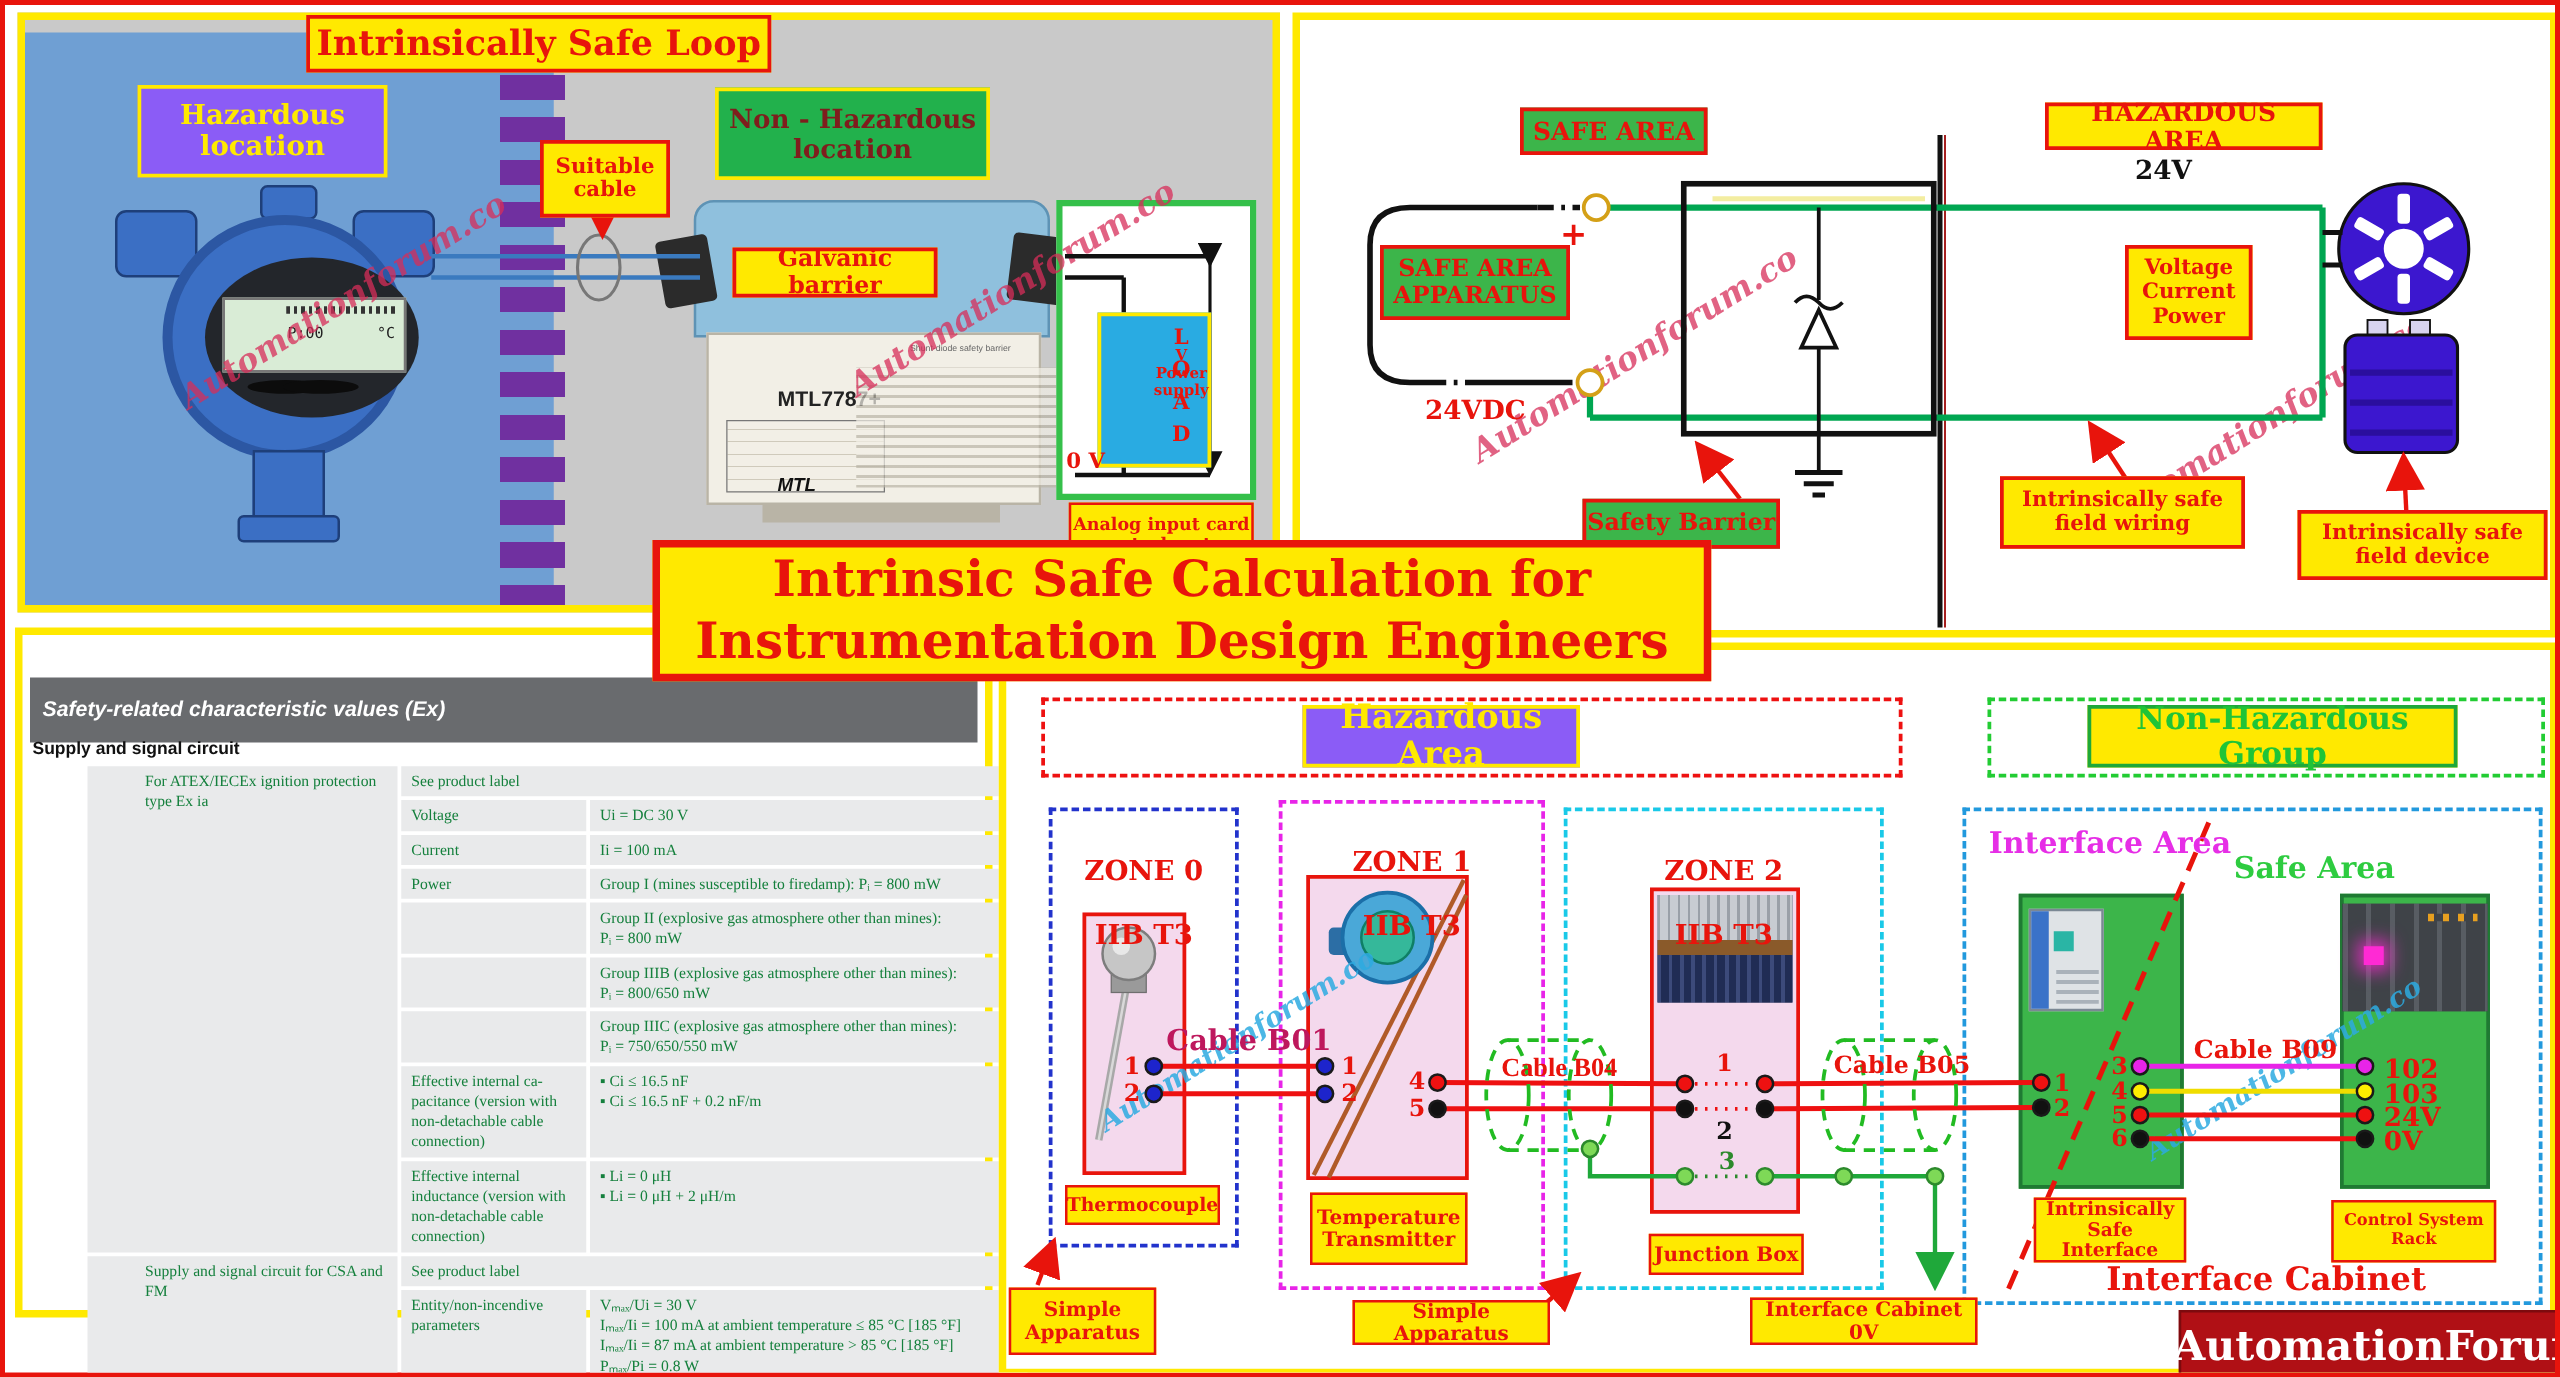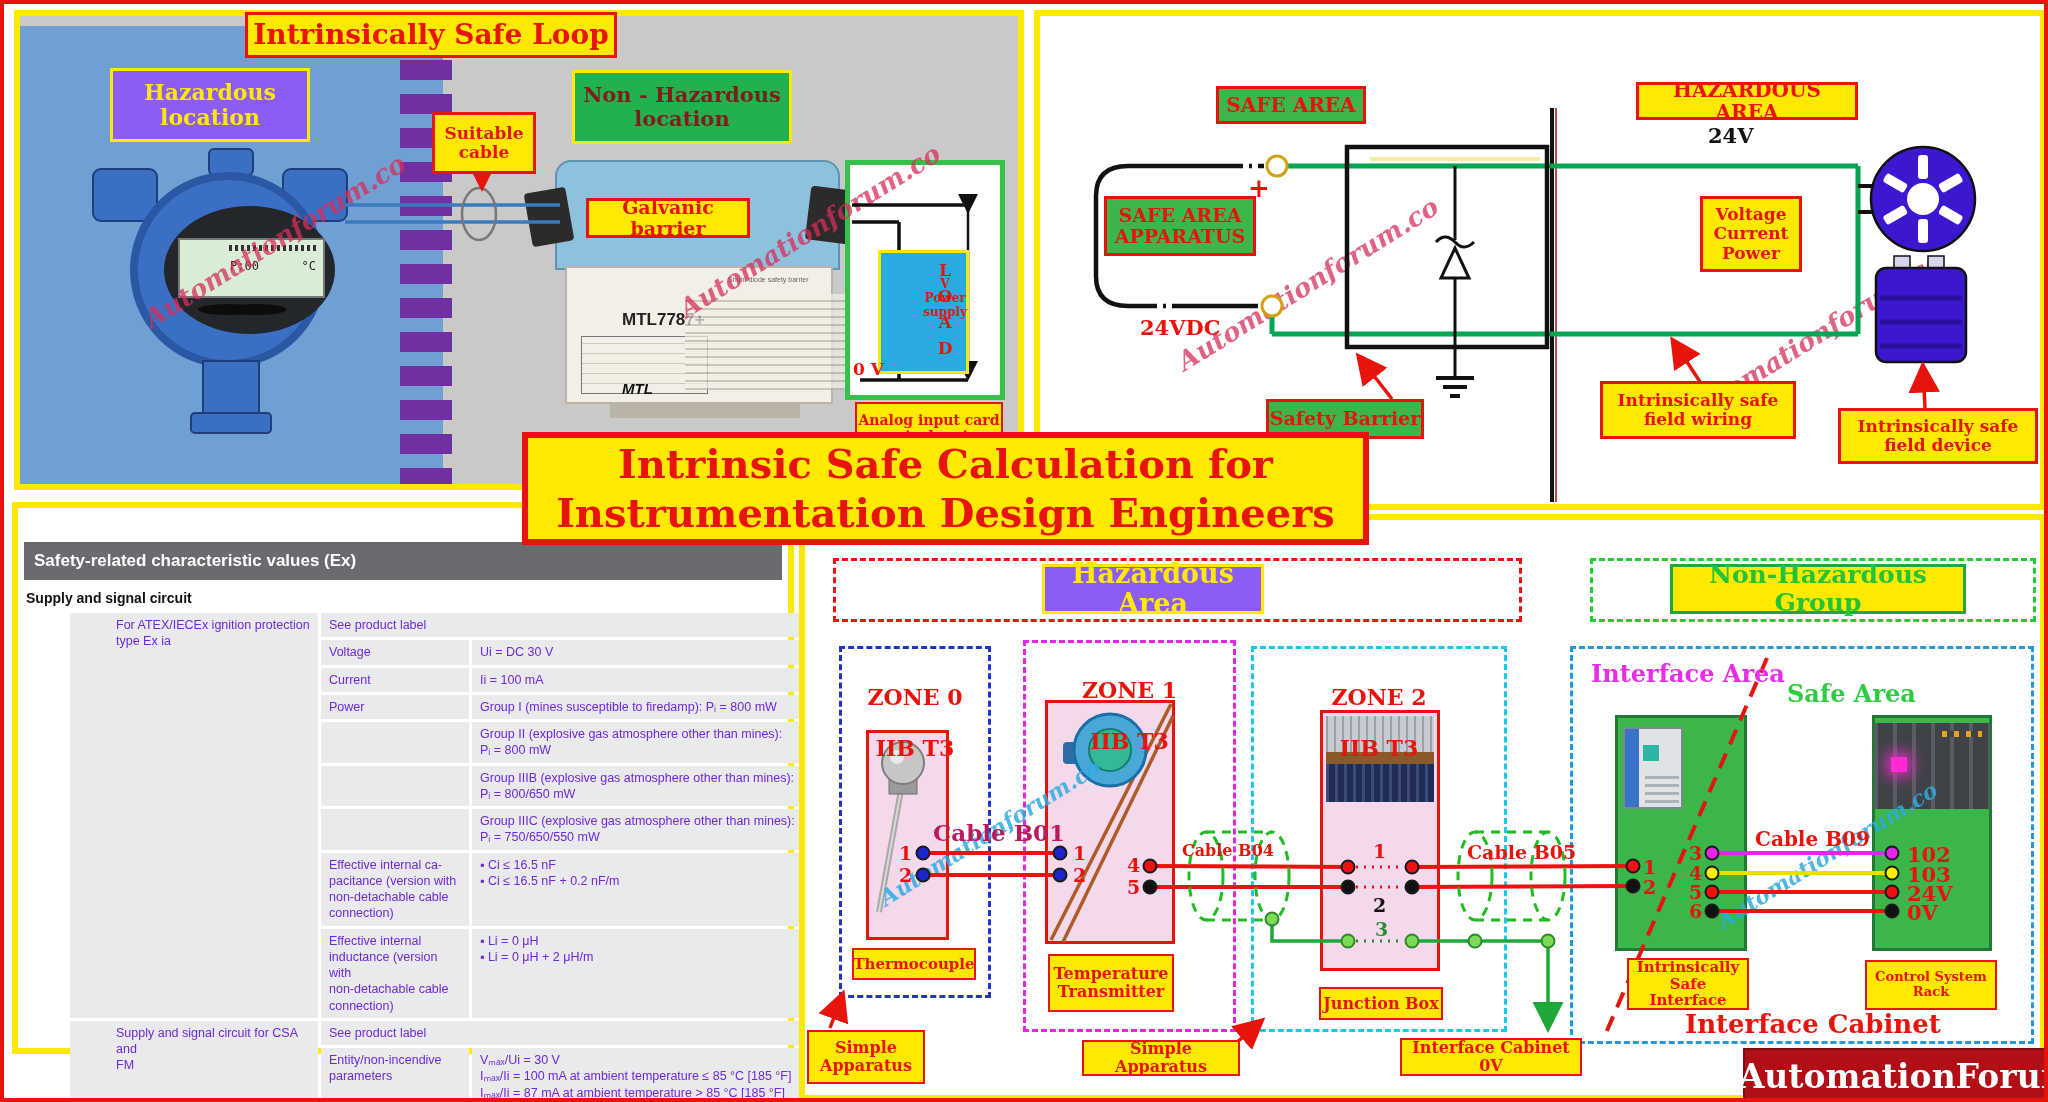--- a/index.html
+++ b/index.html
@@ -24,21 +24,21 @@
        transform:translate(-50%,-50%);z-index:9;}
   .d-blue{background:#1d24cc;} .d-red{background:#ee1111;} .d-blk{background:#111;}
   .d-mag{background:#e824e8;} .d-yel{background:#ffee00;} .d-grn{background:#7ed957;border-color:#2c8a2c;}
   .num{position:absolute;font-family:"DejaVu Serif",serif;font-weight:bold;color:#e8140c;font-size:19px;z-index:9;}
   .dash{position:absolute;box-sizing:border-box;z-index:4;}
   
   .ds-header{position:absolute;background:#696b6e;color:#fff;font-family:"Liberation Sans",sans-serif;
              font-weight:bold;font-size:17px;display:flex;align-items:center;padding-left:10px;box-sizing:border-box;}
   .ds-section{position:absolute;font-family:"Liberation Sans",sans-serif;font-weight:bold;font-size:14px;color:#111;}
   table.ds{border-collapse:separate;border-spacing:3px;width:758px;table-layout:fixed;}
-  table.ds td{background:#e9eaeb;font-family:Liberation Sans, sans-serif;font-size:12.5px;color:#6d28d9;
+  table.ds td{background:#e9eaeb;font-family:Liberation Serif, serif;font-size:12.5px;color:#15803d;
               padding:4px 8px;vertical-align:top;white-space:pre-line;line-height:1.3;}
   table.ds td.c1{background:#e9eaeb;padding-left:46px;}
   
   .tx-part{position:absolute;background:#3b6fc4;border:2px solid #1e3f7a;box-sizing:border-box;z-index:5;}
   
   #banner{position:absolute;left:518px;top:428px;width:847px;height:113px;background:#ffe900;border:6px solid #e8140c;
           box-sizing:border-box;z-index:60;display:flex;flex-direction:column;align-items:center;justify-content:center;
           color:#e8140c;font-weight:bold;font-size:40px;line-height:1.22;text-align:center;font-family:"DejaVu Serif",serif;}
   svg{position:absolute;left:0;top:0;z-index:7;}
   .gfx{position:absolute;z-index:5;box-sizing:border-box;}
@@ -212,21 +212,21 @@
     <div class="lab ry" style="left:560px;top:365px;width:196px;height:58px;font-size:17px;">Intrinsically safe
 field wiring</div>
     <div class="lab ry" style="left:798px;top:392px;width:200px;height:56px;font-size:17px;">Intrinsically safe
 field device</div>
 
     <div class="wm red" style="left:268px;top:268px;">Automationforum.co</div>
     <div class="wm red" style="left:772px;top:322px;">Automationforum.co</div>
   </div>
 
   <div class="panel" style="left:8px;top:498px;width:782px;height:552px;">
-    <div class="ds-header" style="left:6px;top:34px;width:758px;height:38px;">Safety-related characteristic values (Ex)</div>
+    <div class="ds-header" style="left:6px;top:34px;width:758px;height:52px;font-style:italic;">Safety-related characteristic values (Ex)</div>
     <div class="ds-section" style="left:8px;top:82px;">Supply and signal circuit</div>
     <div class="abs" style="left:6px;top:102px;width:758px;">
       <table class="ds">
         <colgroup>
             <col style="width:248px;">
             <col style="width:148px;">
             <col>
           </colgroup>
         <tbody>
           <tr>
@@ -463,21 +463,21 @@
     <div class="num" style="left:884px;top:322px;">3</div>
     <div class="num" style="left:884px;top:342px;">4</div>
     <div class="num" style="left:884px;top:361px;">5</div>
     <div class="num" style="left:884px;top:380px;">6</div>
     <div class="num" style="left:1102px;top:322px;font-size:21px;">102</div>
     <div class="num" style="left:1102px;top:342px;font-size:21px;">103</div>
     <div class="num" style="left:1102px;top:361px;font-size:21px;">24V</div>
     <div class="num" style="left:1102px;top:380px;font-size:21px;">0V</div>
 
     <div class="txt" style="left:128px;top:300px;color:#be185d;font-size:23px;">Cable B01</div>
-    <div class="txt" style="left:377px;top:322px;color:#e8140c;font-size:16px;">Cable B04</div>
+    <div class="txt" style="left:396px;top:322px;color:#e8140c;font-size:21px;font-family:Liberation Serif, serif;">Cable B04</div>
     <div class="txt" style="left:662px;top:322px;color:#e8140c;font-size:19px;">Cable B05</div>
     <div class="txt" style="left:950px;top:308px;color:#e8140c;font-size:20px;">Cable B09</div>
 
     <div class="txt" style="left:786px;top:140px;color:#e62ee6;font-size:24px;">Interface Area</div>
     <div class="txt" style="left:982px;top:160px;color:#2ecc40;font-size:24px;">Safe Area</div>
     <div class="txt" style="left:880px;top:490px;color:#e8140c;font-size:26px;">Interface Cabinet</div>
 
     <div class="lab ry" style="left:47px;top:428px;width:124px;height:32px;font-size:15px;border-width:2.5px;">Thermocouple</div>
     <div class="lab ry" style="left:243px;top:434px;width:126px;height:58px;font-size:16px;border-width:2.5px;">Temperature
 Transmitter</div>

